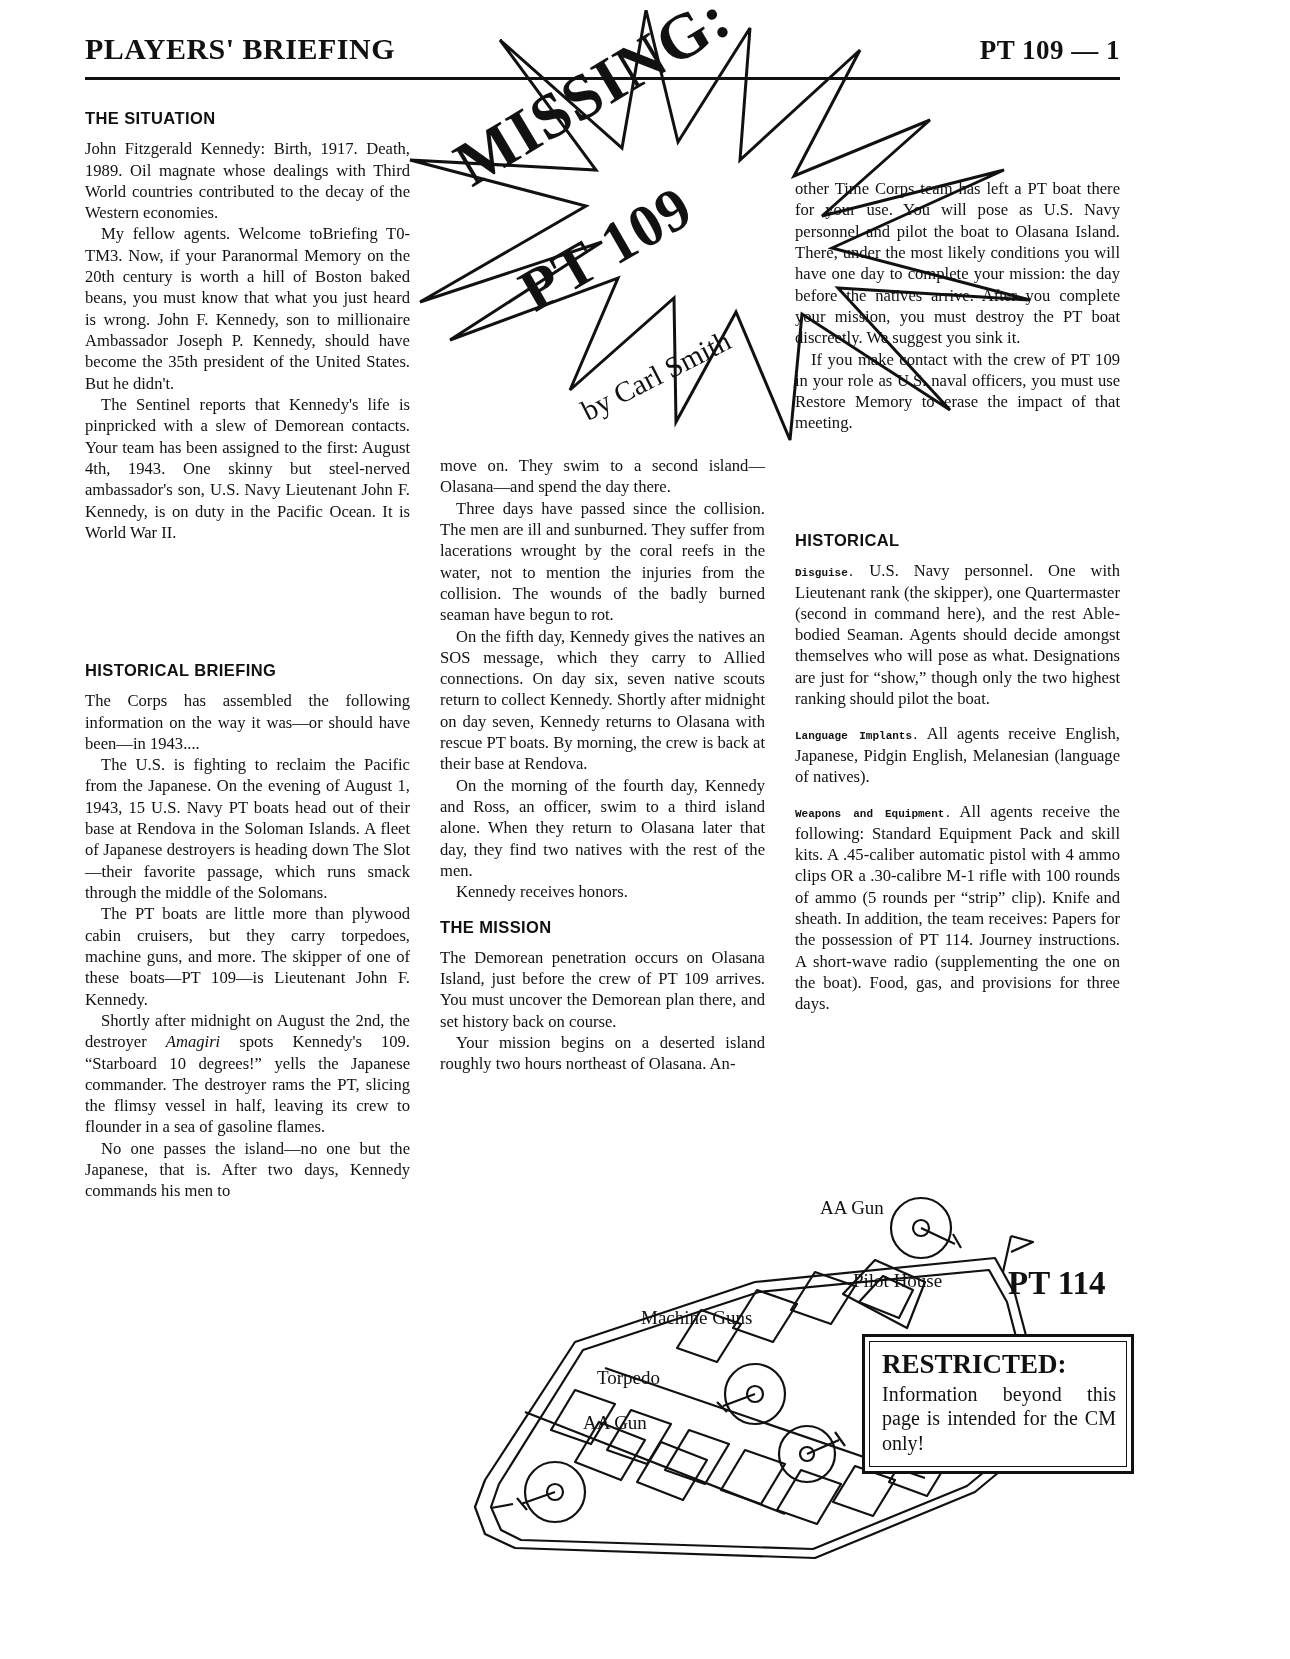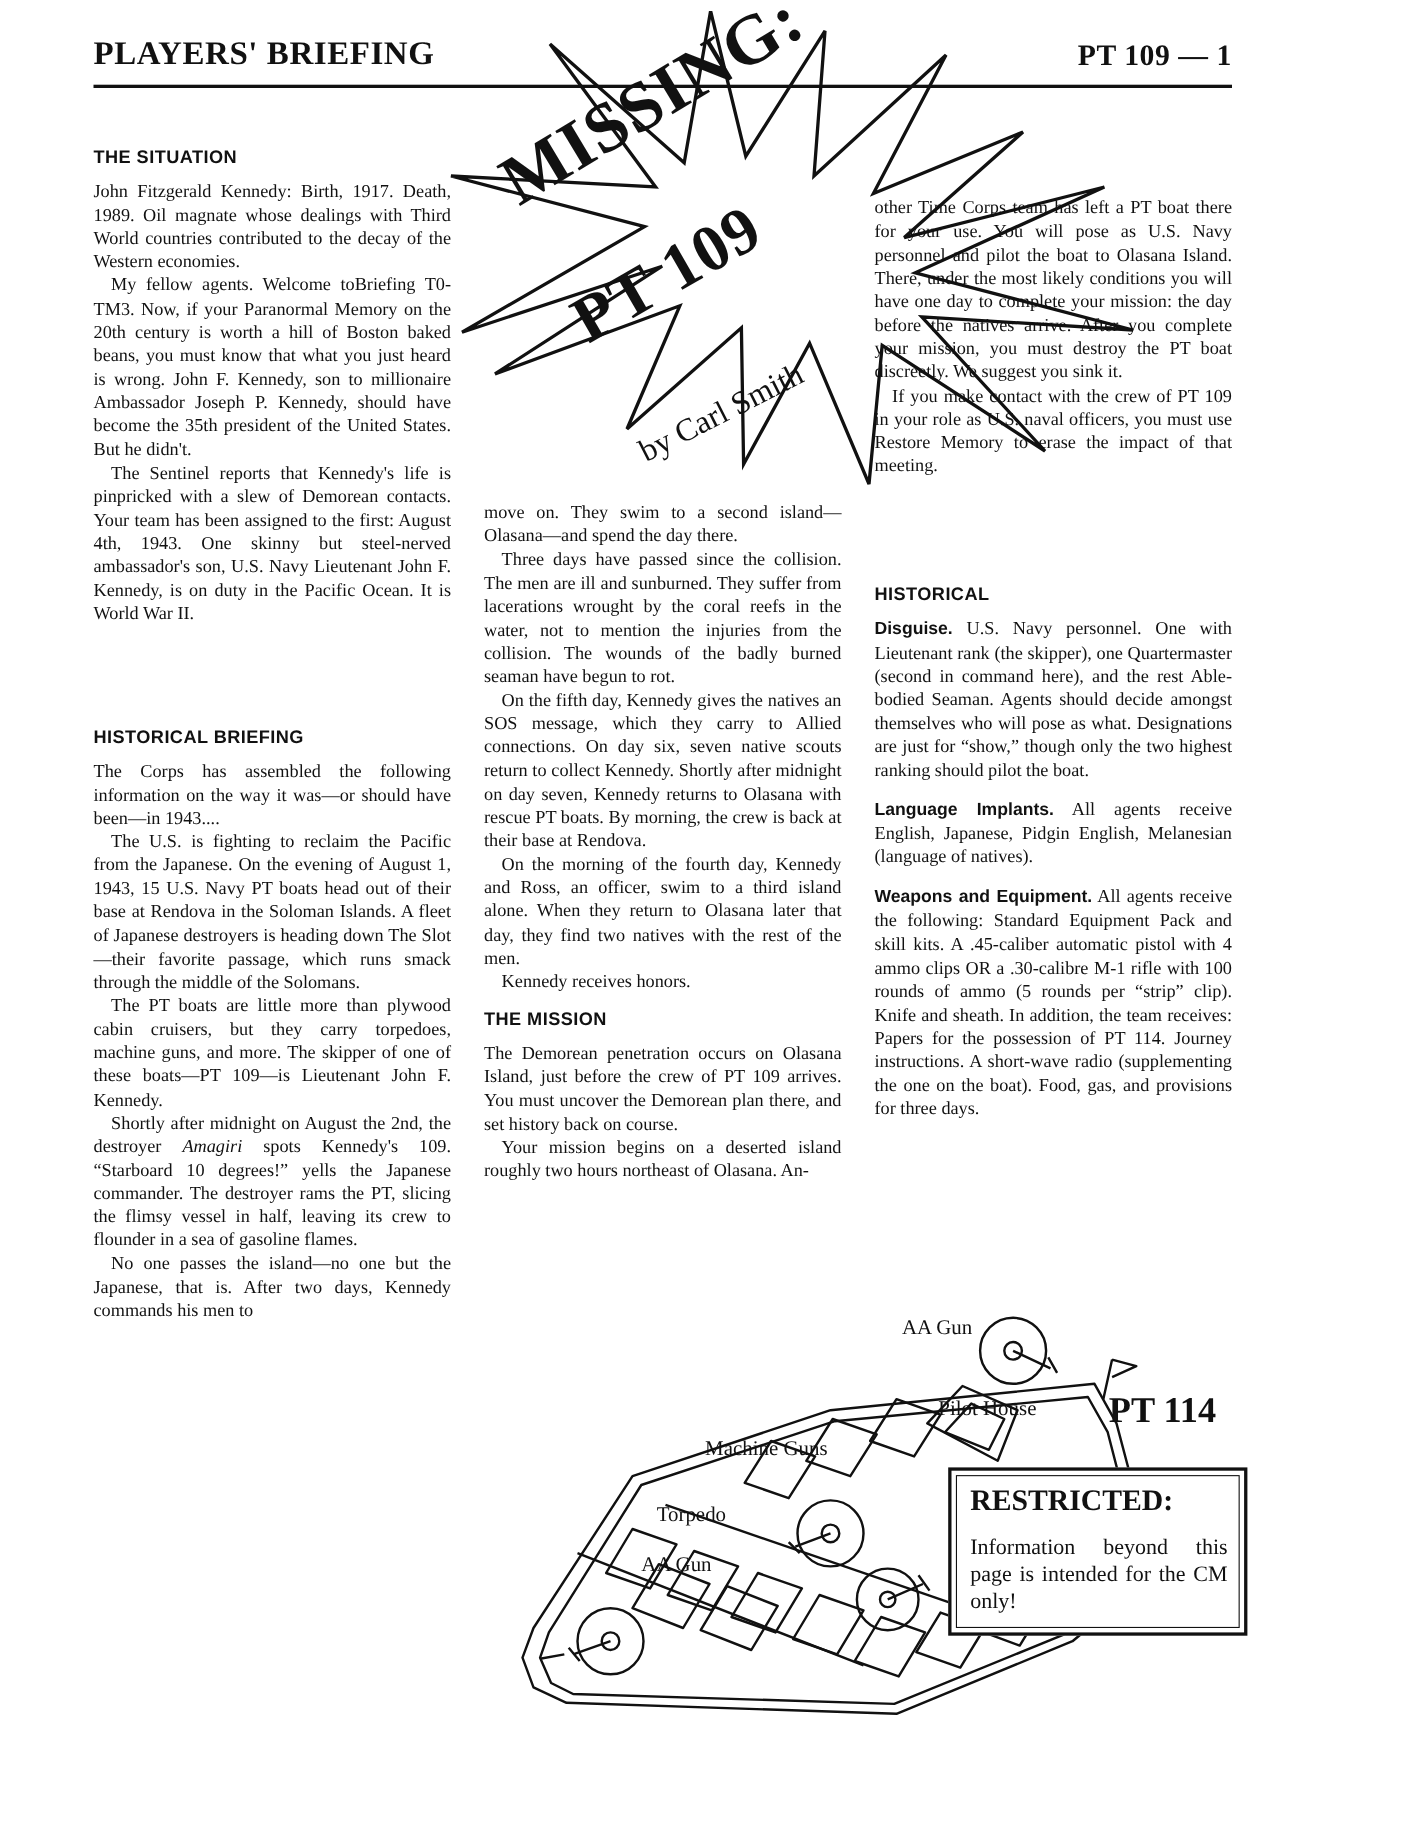--- a/index.html
+++ b/index.html
@@ -64,31 +64,31 @@
   .sec-head {
     font-family: "Liberation Sans", sans-serif;
     font-size: 16.5px;
     font-weight: bold;
     letter-spacing: 0.4px;
     margin: 0 0 9px 0;
     text-align: left;
   }
   .gap { height: 14px; }
 
-  #col1 { left: 85px; top: 108px; width: 325px; margin-top: 25px; }
+  #col1 { left: 85px; top: 108px; width: 325px; }
   #col1-part2 { left: 85px; top: 660px; width: 325px; }
   #col2 { left: 440px; top: 455px; width: 325px; }
   #col3a { left: 795px; top: 178px; width: 325px; }
   #col3b { left: 795px; top: 530px; width: 325px; }
 
   .ital { font-style: italic; }
   .sans-bold {
-    font-family: Liberation Sans, sans-serif;
-    font-weight: bold;
-    font-size: 16px;
+    font-family: Liberation Mono, monospace;
+    font-weight: bold;
+    font-size: 11px;
   }
 
   
   #starburst {
     position: absolute;
     left: 390px;
     top: 10px;
     width: 650px;
     height: 440px;
   }
@@ -167,21 +167,21 @@
     background: #fff;
   }
   #restricted .inner {
     border: 1px solid #111;
     padding: 7px 10px 11px 12px;
   }
   .restricted-title {
     font-family: "Liberation Serif", serif;
     font-size: 27px;
     font-weight: bold;
-    margin-bottom: 15px;
+    margin-bottom: 2px;
   }
   .restricted-body {
     font-family: "Liberation Serif", serif;
     font-size: 20px;
     line-height: 1.22;
     text-align: justify;
   }
 </style>
 </head>
 <body>

